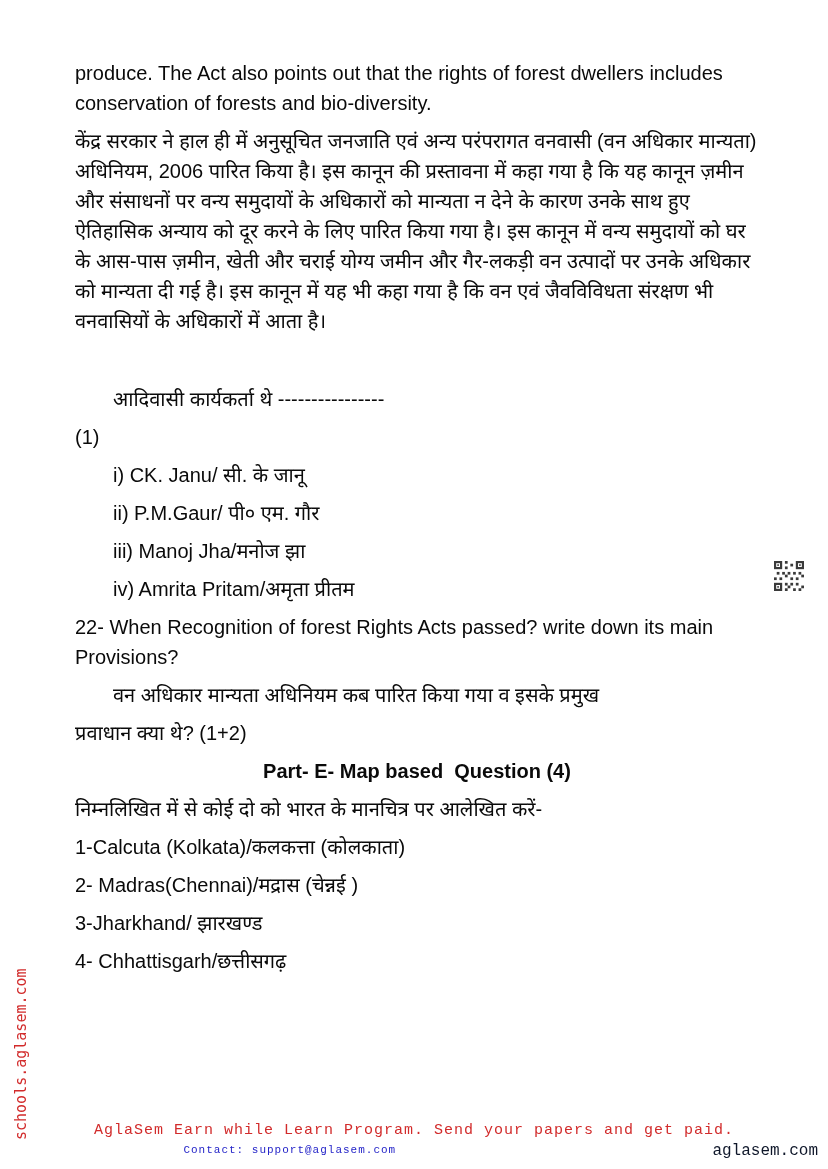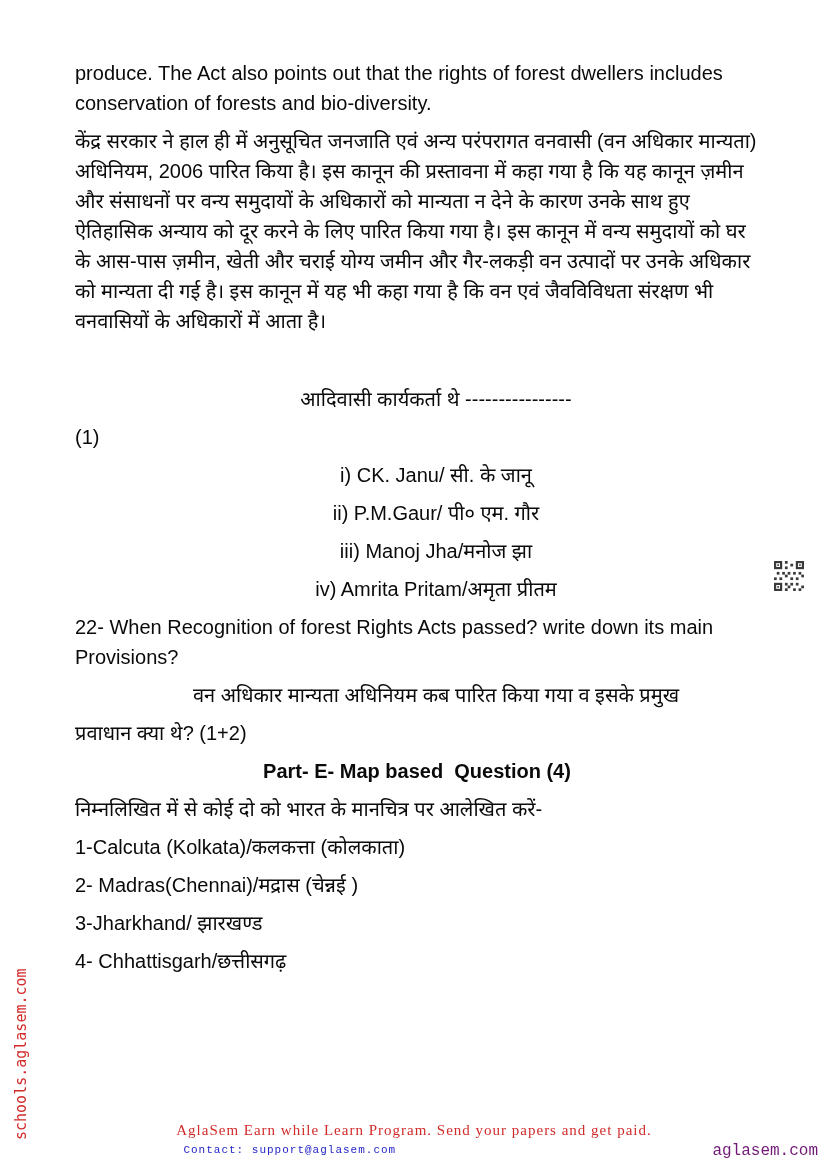--- a/index.html
+++ b/index.html
@@ -13,21 +13,21 @@
   .page { position: relative; width: 828px; height: 1169px; background: #fff; }
 
   .content {
     position: absolute;
     left: 67px; top: 50px;
     width: 700px;
     font-size: 20px;
     line-height: 30px;
   }
   .content p { margin: 8px; }
-  .indent { padding-left: 38px; text-align: center; }
+  .indent { padding-left: 38px; }
   .gap { height: 32px; }
   .center-bold {
     text-align: center;
     font-weight: bold;
     white-space: pre-wrap;
   }
 
   .qr {
     position: absolute;
     top: 561px; right: 24px;
@@ -43,21 +43,21 @@
     font-size: 15px;
     color: #d22b2b;
     white-space: nowrap;
   }
 
   .footer-program {
     position: absolute;
     top: 1122px; left: 0;
     width: 100%;
     text-align: center;
-    font-family: Liberation Serif, serif;
+    font-family: Liberation Mono, monospace;
     font-size: 15px;
     letter-spacing: 1px;
     color: #d22b2b;
   }
   .footer-contact {
     position: absolute;
     top: 1144px; left: 0;
     width: 70%;
     text-align: center;
     font-family: "Liberation Mono", "DejaVu Sans Mono", monospace;
@@ -65,21 +65,21 @@
     letter-spacing: 1px;
     color: #2424c8;
     text-decoration: none;
     cursor: pointer;
   }
   .footer-site {
     position: absolute;
     top: 1142px; right: 10px;
     font-family: "Liberation Mono", "DejaVu Sans Mono", monospace;
     font-size: 16px;
-    color: #701a75;
+    color: #0f172a;
   }
 </style>
 </head>
 <body>
 
 <div class="page">
 
   <main class="content">
 
     <p>produce. The Act also points out that the rights of forest dwellers includes conservation of forests and bio-diversity.</p>

